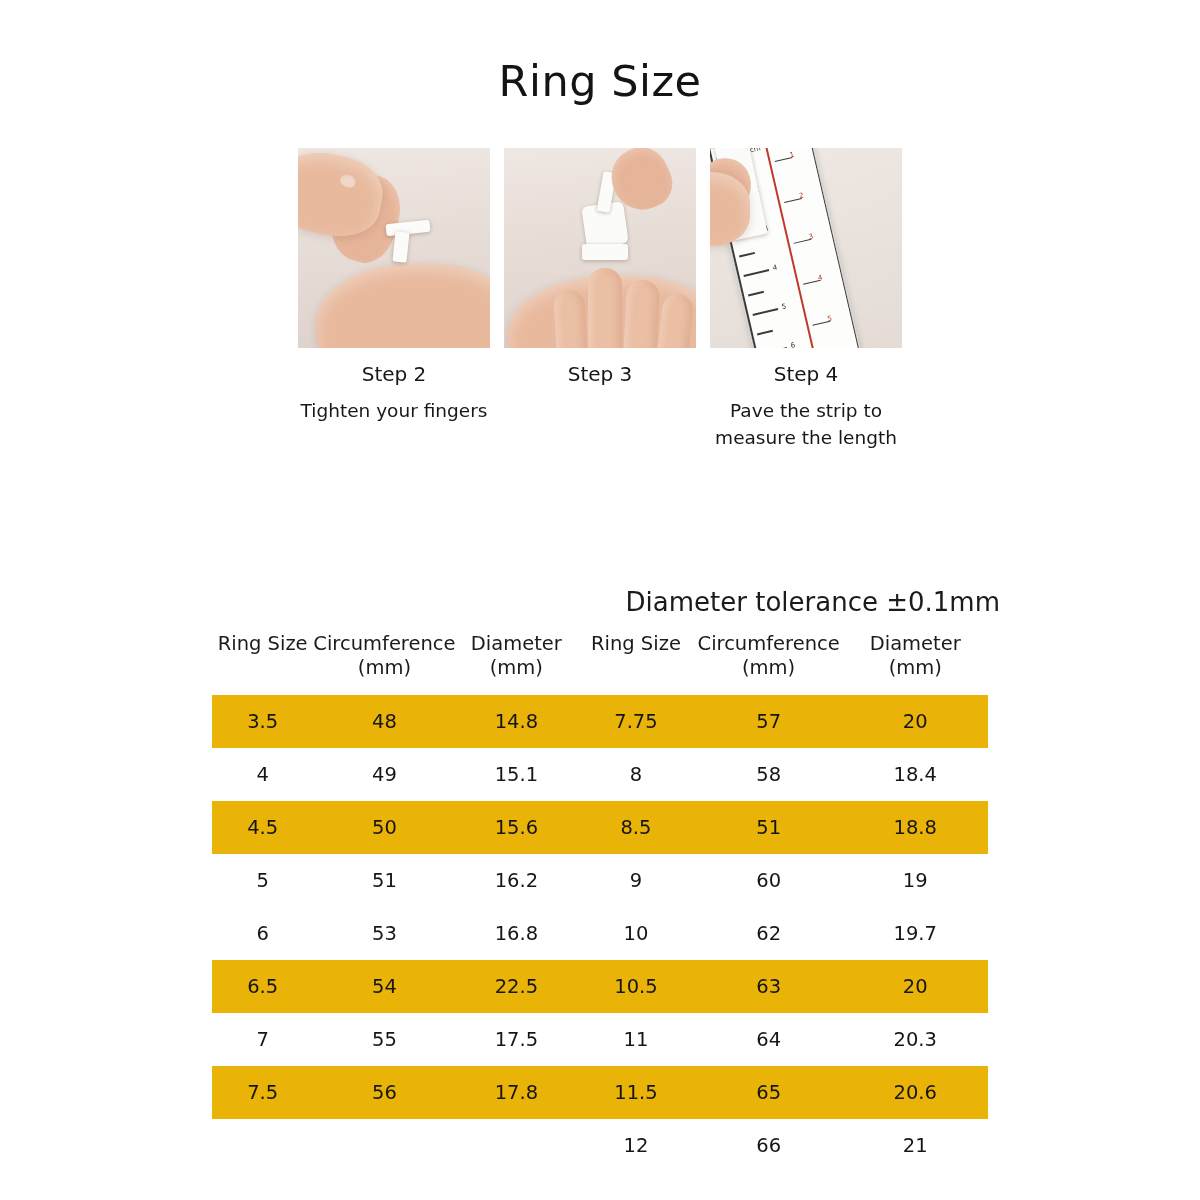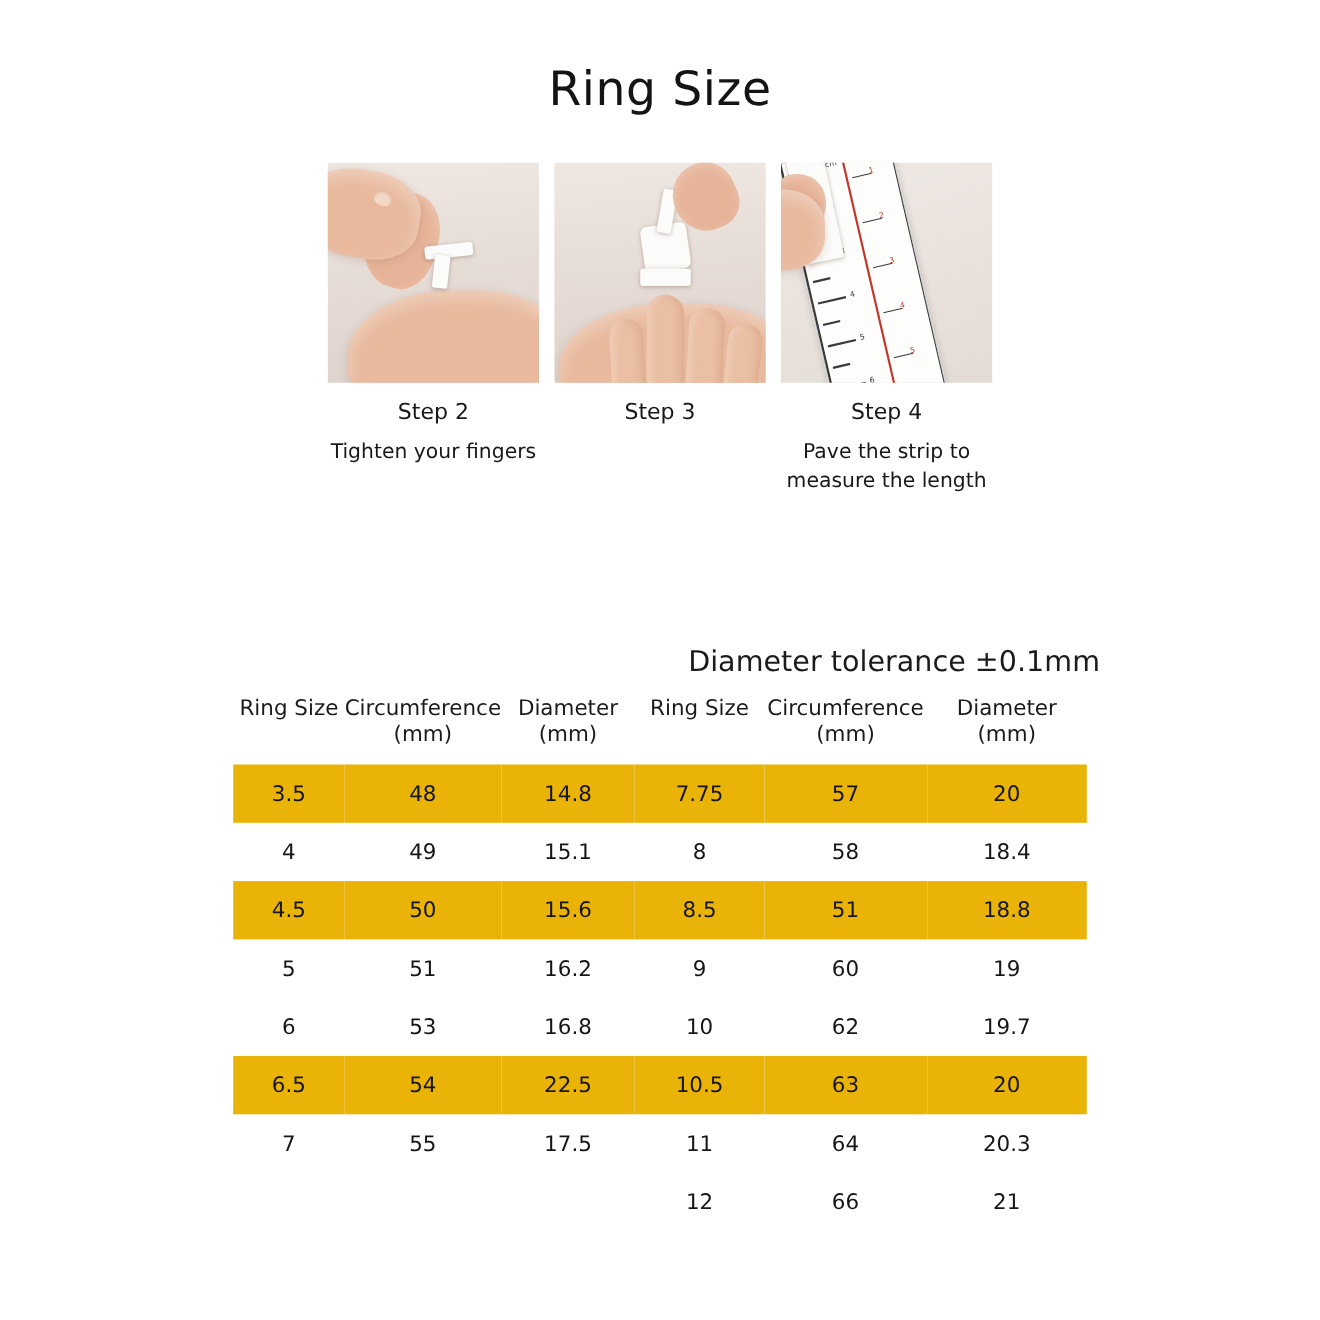--- a/index.html
+++ b/index.html
@@ -316,20 +316,28 @@
         <td>20</td>
       </tr>
       <tr>
         <td>7</td>
         <td>55</td>
         <td>17.5</td>
         <td>11</td>
         <td>64</td>
         <td>20.3</td>
       </tr>
+      <tr class="shaded">
+        <td>7.5</td>
+        <td>56</td>
+        <td>17.8</td>
+        <td>11.5</td>
+        <td>65</td>
+        <td>20.6</td>
+      </tr>
       <tr>
         <td></td>
         <td></td>
         <td></td>
         <td>12</td>
         <td>66</td>
         <td>21</td>
       </tr>
     </tbody>
   </table>

